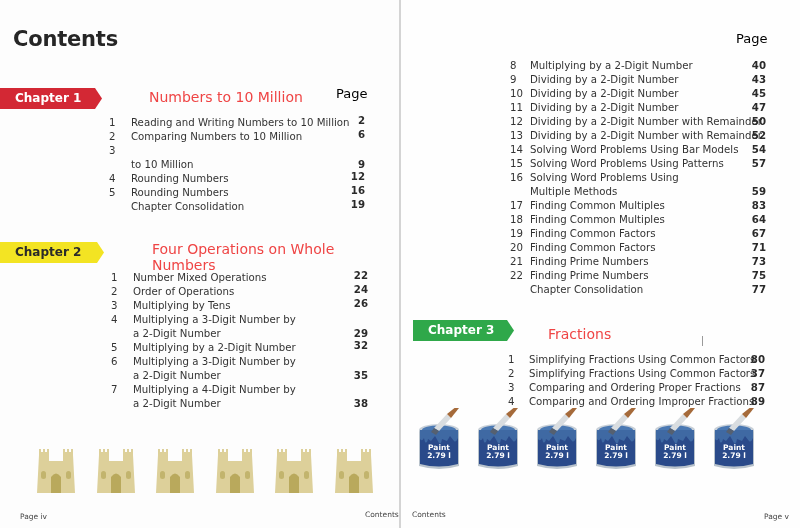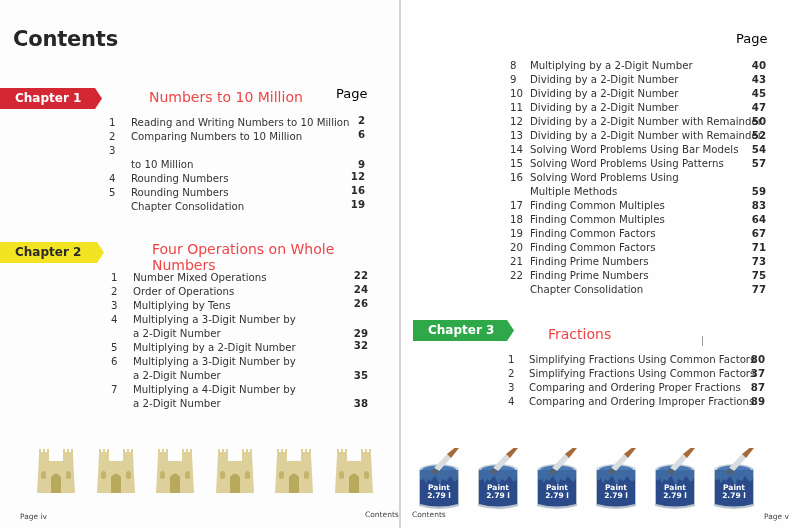--- a/index.html
+++ b/index.html
@@ -290,21 +290,21 @@
         <span class="label" style="left:21px;">Comparing and Ordering Proper Fractions</span>
         <span class="pg">87</span>
       </div>
       <div class="toc-row">
         <span class="num">4</span>
         <span class="label" style="left:21px;">Comparing and Ordering Improper Fractions</span>
         <span class="pg">89</span>
       </div>
     </div>
 
-    <div class="illus-row" style="left:16px;top:448px;">
+    <div class="illus-row" style="left:16px;top:408px;">
       <div class="can">
         <svg width="44" height="64" viewBox="0 0 44 64" style="position:absolute;left:0;top:0;">
           <path d="M2 22 L2 58 Q22 64 42 58 L42 22 Z" fill="#b9c3cc"></path>
           <path d="M3 28 L3 56 Q22 61 41 56 L41 28 Z" fill="#2a4a8a"></path>
           <ellipse cx="22" cy="22" rx="20" ry="6" fill="#c8d0d8"></ellipse>
           <ellipse cx="22" cy="22" rx="17" ry="4.5" fill="#4b79b3"></ellipse>
           <path d="M3 22 L3 31 Q5 34 7 30 L8 34 Q10 36 11 31 L14 33 L18 28 L22 35 Q24 37 25 31 L30 33 L33 28 L37 33 Q39 35 41 30 L41 22 Z" fill="#3f69a3"></path>
           <path d="M17 20 L30 6 L34 10 L22 23 Z" fill="#d9dde0"></path>
           <path d="M14 24 L17 20 L22 23 L19 27 Z" fill="#556070"></path>
           <path d="M30 6 L40 -2 L42 0 L34 10 Z" fill="#a56a3a"></path>

